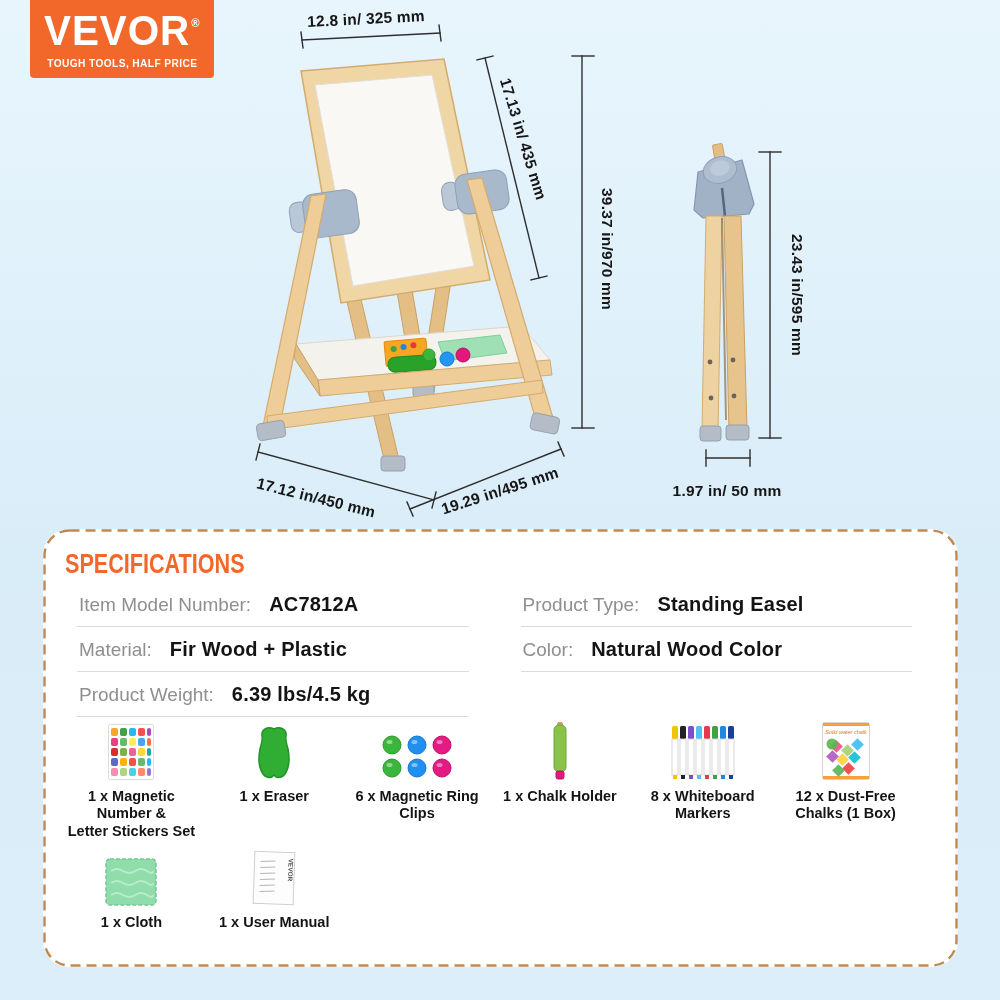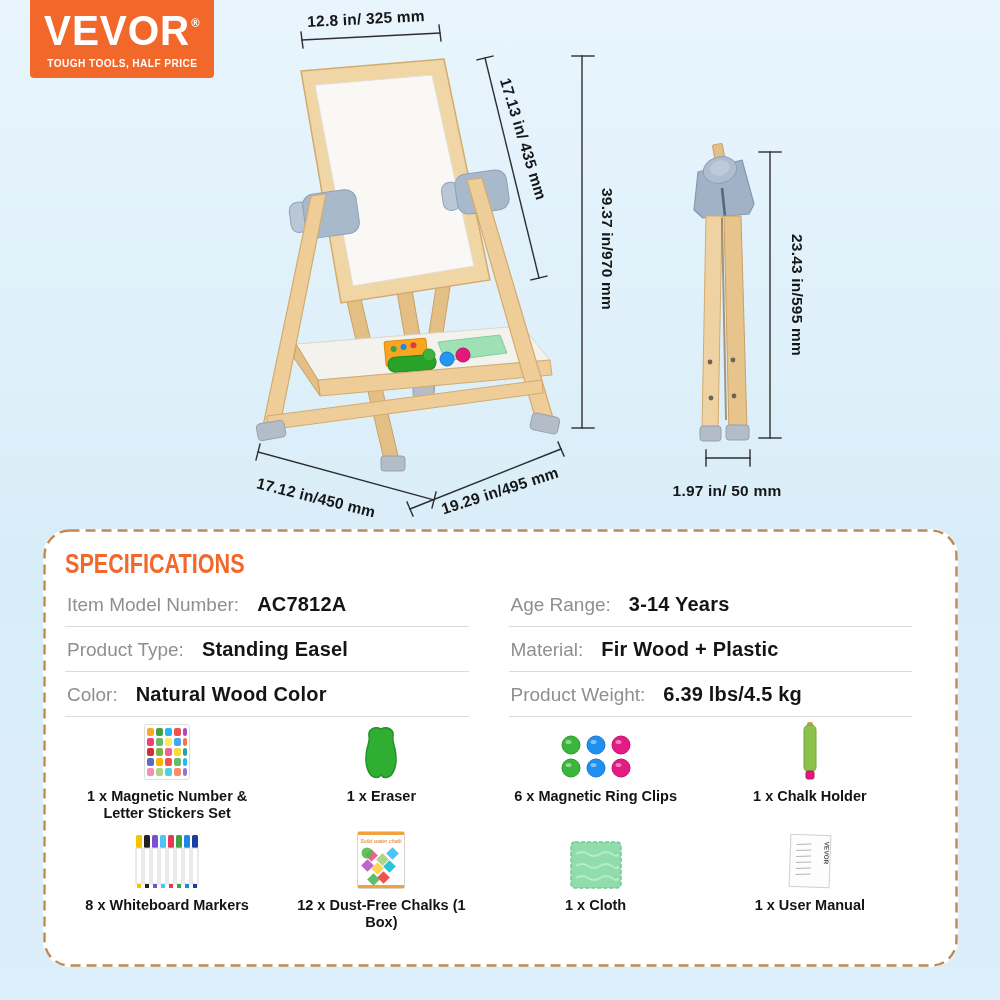--- a/index.html
+++ b/index.html
@@ -28,26 +28,26 @@
     position:absolute;left:43px;top:529px;width:915px;height:438px;
     background:#fff;border-radius:26px;box-sizing:border-box;
     padding:20px 46px 8px 22px;
   }
   .box-border{position:absolute;left:0;top:0;pointer-events:none;}
   .sec-heading{margin:0 0 3px 0;font-size:27px;line-height:30px;font-weight:800;color:#F2672A;}
   .sec-heading .squeeze{display:inline-block;transform:scaleX(.8);transform-origin:left center;letter-spacing:0;}
   .spec-grid{display:grid;grid-template-columns:1fr 1fr;column-gap:40px;}
   .spec-cell{
     display:flex;align-items:baseline;gap:18px;
-    border-bottom:1px solid #dbdbdb;padding:11px 2px 10px 2px;white-space:nowrap;
+    border-bottom:1px solid #dbdbdb;padding:11px 2px 10px 2px;white-space:nowrap;margin-left:12px;
   }
   .spec-label{font-size:19px;color:#8f8f8f;}
   .spec-value{font-size:20px;font-weight:700;color:#141414;letter-spacing:.2px;}
   .acc-heading{margin-top:13px;}
-  .acc-grid{display:grid;grid-template-columns:repeat(4,1fr);column-gap:10px;row-gap:8px;margin-top:5px;}
+  .acc-grid{display:grid;grid-template-columns:repeat(6,1fr);column-gap:10px;row-gap:8px;margin-top:5px;}
   .acc-cell{display:flex;flex-direction:column;align-items:center;}
   .acc-icon{height:58px;display:flex;align-items:flex-end;justify-content:center;}
   .acc-label{
     margin-top:8px;font-size:14.5px;font-weight:700;color:#141414;text-align:center;
     line-height:1.2;white-space:pre-line;
   }
   svg text{font-family:"Liberation Sans",sans-serif;}
 </style>
 </head>
 <body>
@@ -170,24 +170,20 @@
     <svg class="box-border" width="915" height="438" viewBox="0 0 915 438">
       <rect x="1.5" y="1.5" width="912" height="435" rx="25" fill="none" stroke="#BE8A52" stroke-width="2.4" stroke-dasharray="10 6"></rect>
     </svg>
 
     <h2 class="sec-heading"><span class="squeeze">SPECIFICATIONS</span></h2>
 
     <div class="spec-grid">
       <div class="spec-cell">
         <span class="spec-label">Item Model Number:</span>
         <span class="spec-value">AC7812A</span>
-      </div>
-      <div class="spec-cell">
-        <span class="spec-label">Age Range:</span>
-        <span class="spec-value">3-14 Years</span>
       </div>
       <div class="spec-cell">
         <span class="spec-label">Product Type:</span>
         <span class="spec-value">Standing Easel</span>
       </div>
       <div class="spec-cell">
         <span class="spec-label">Material:</span>
         <span class="spec-value">Fir Wood + Plastic</span>
       </div>
       <div class="spec-cell">

